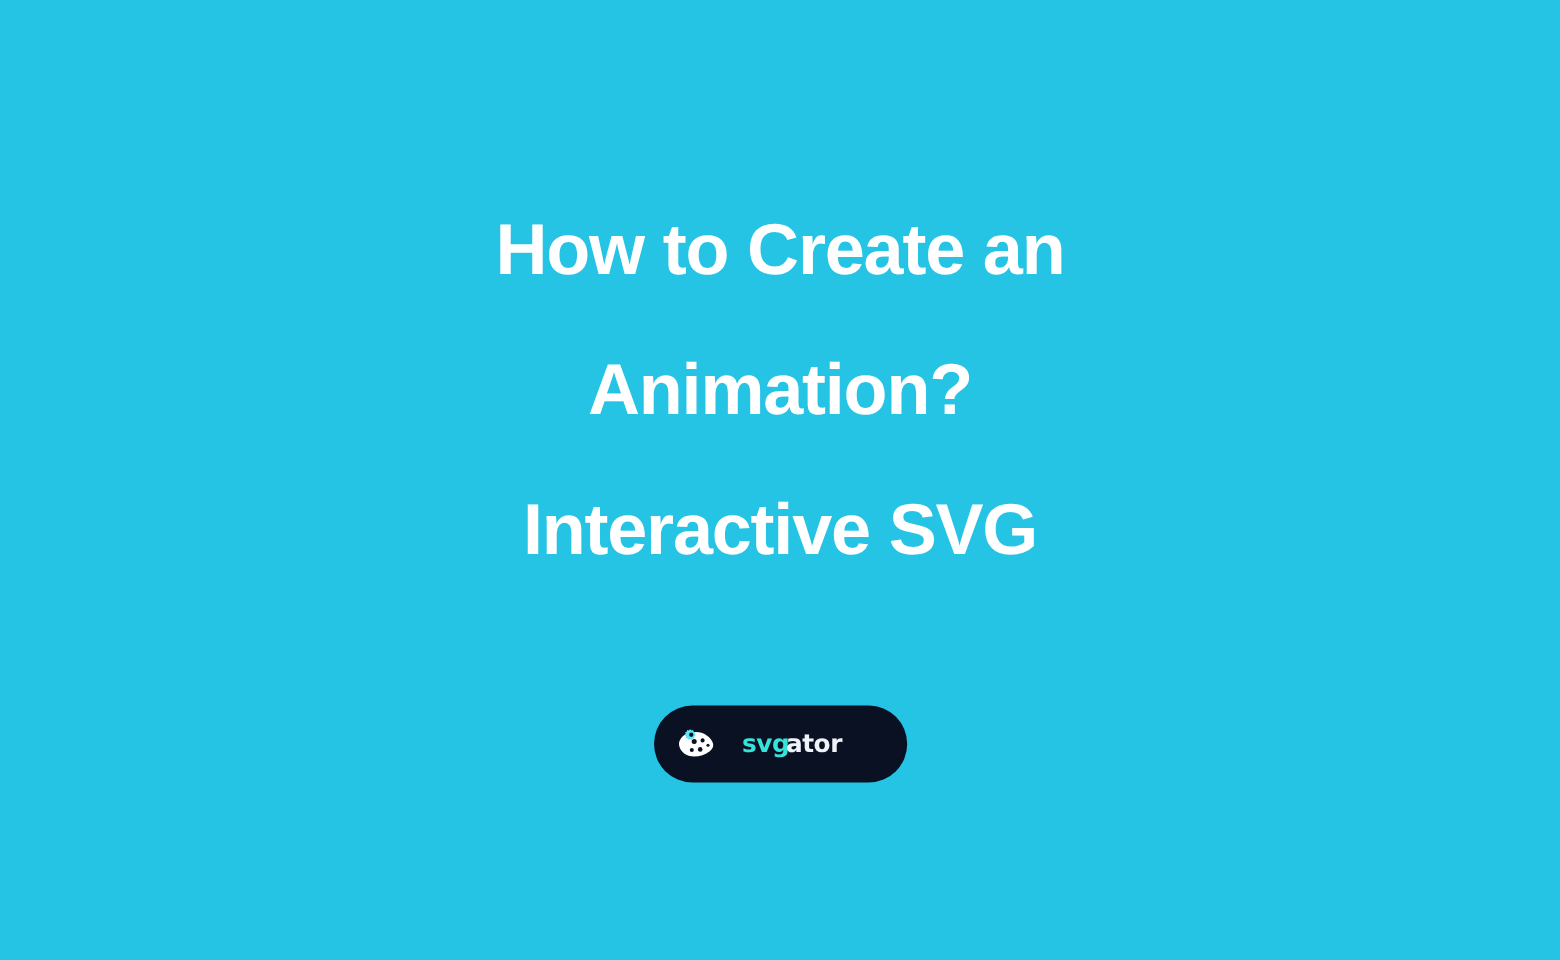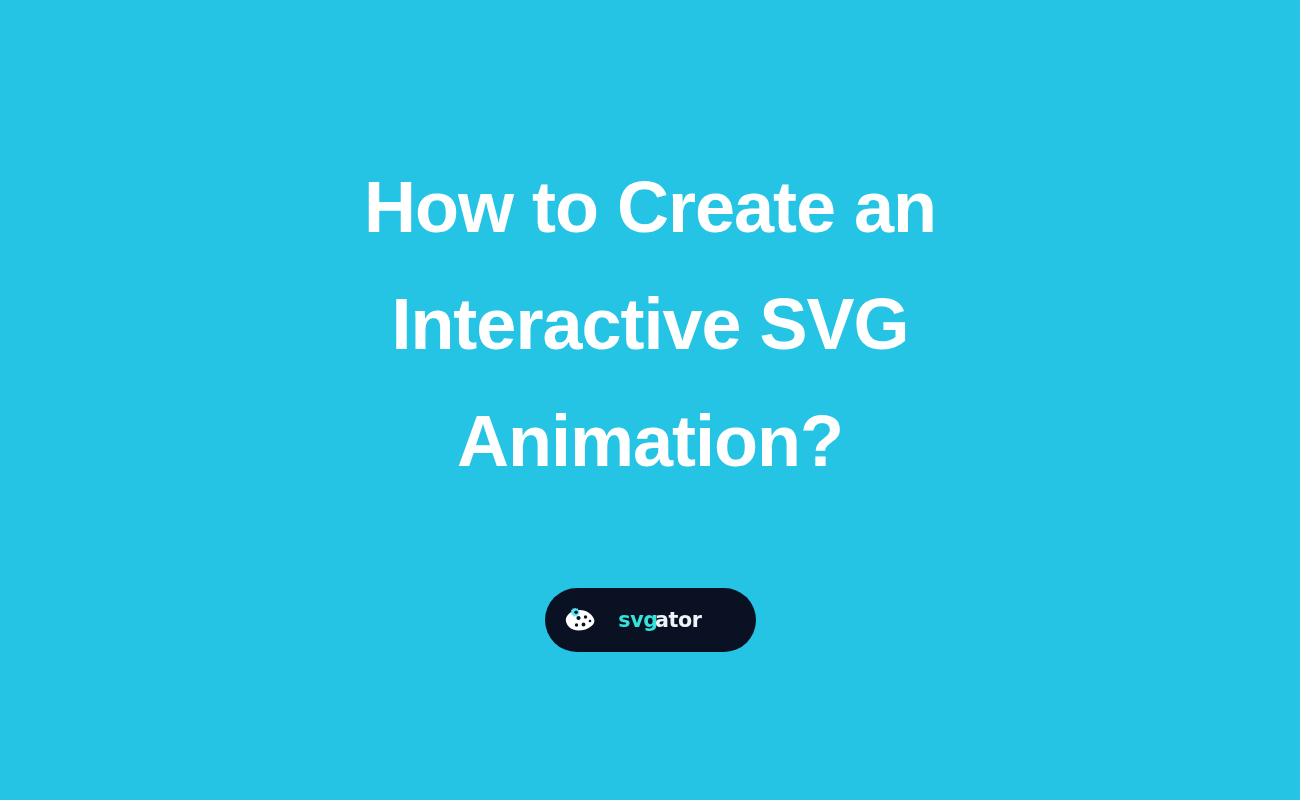--- a/index.html
+++ b/index.html
@@ -24,21 +24,21 @@
     justify-content: center;
     box-sizing: border-box;
   }
 
   .headline {
     width: 1000px;
     text-align: center;
     color: #FFFFFF;
     font-family: "Liberation Sans", sans-serif;
     font-weight: bold;
-    font-size: 72px;
+    font-size: 60px;
     line-height: 117px;
     letter-spacing: -1px;
     margin: 0;
     user-select: none;
   }
 
   .headline-line {
     display: block;
     white-space: nowrap;
   }
@@ -83,22 +83,22 @@
   .wm-svg { fill: #35E3DA; }
   .wm-ator { fill: #EEF3F8; }
 </style>
 </head>
 <body>
 
 <div class="poster">
 
   <h1 class="headline">
     <span class="headline-line">How to Create an</span>
+    <span class="headline-line">Animation?</span>
     <span class="headline-line">Interactive SVG</span>
-    <span class="headline-line">Animation?</span>
   </h1>
 
   <div class="logo-wrap">
     <div class="logo-badge">
 
       <svg class="logo-mark" viewBox="0 0 62 52" aria-hidden="true">
         <path fill="#FFFFFF" d="M30 6c13 0 24 8 28 18 2 5 0 10-5 14-7 6-17 9-26 9C14 47 4 39 2 29 0 20 8 10 20 7c3-0.7 7-1 10-1z"></path>
         <circle cx="27" cy="22" r="4.2" fill="#0A1123"></circle>
         <circle cx="41" cy="20" r="3.4" fill="#0A1123"></circle>
         <circle cx="23" cy="36" r="3.4" fill="#0A1123"></circle>

